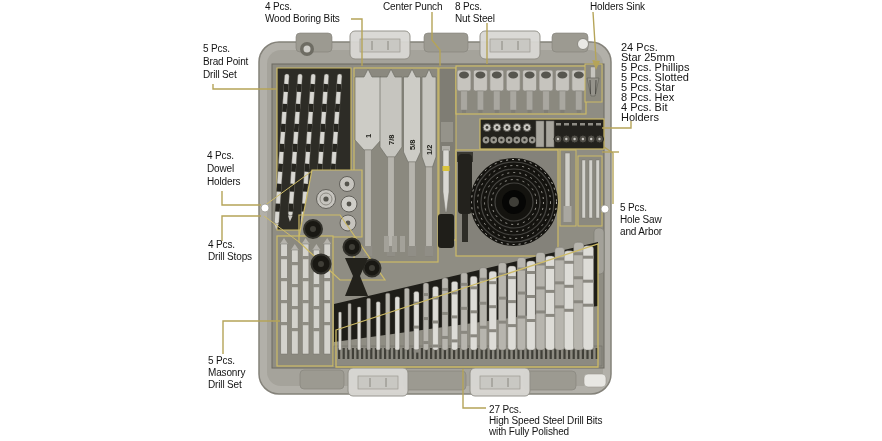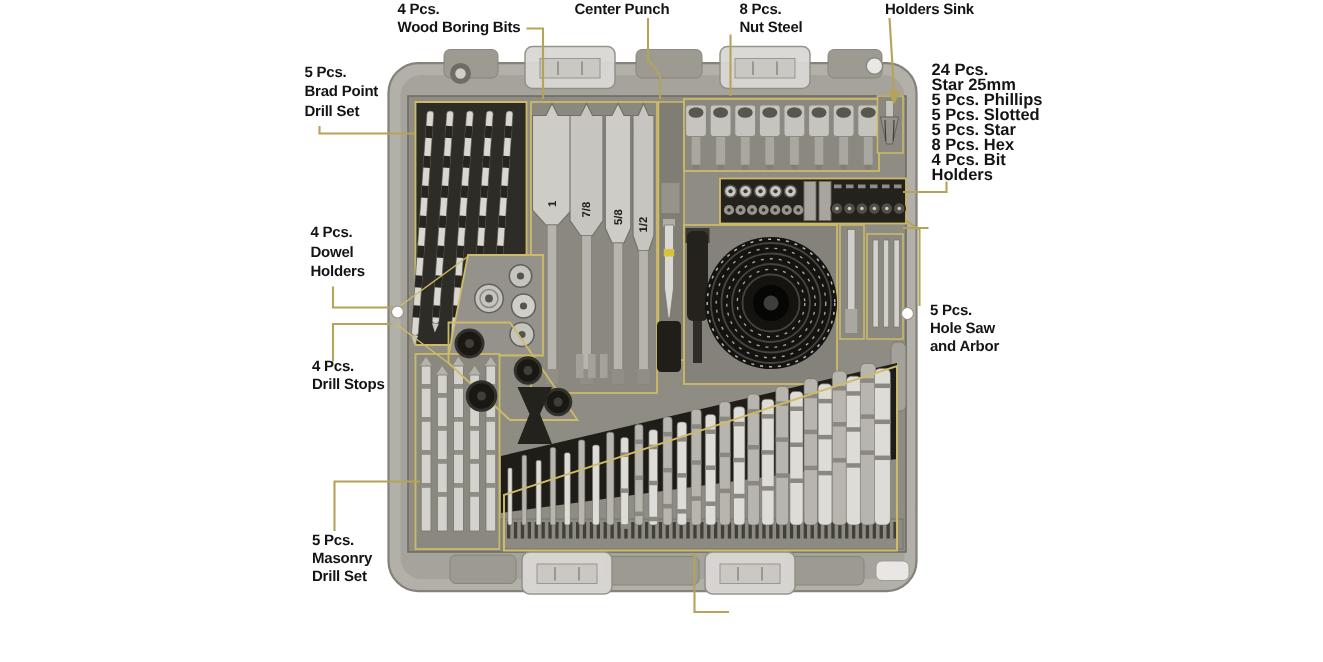--- a/index.html
+++ b/index.html
@@ -1,19 +1,19 @@
 <!DOCTYPE html>
 <html><head>
 <meta charset="utf-8">
 <style>
   html,body{margin:0;padding:0;background:#ffffff;}
   .stage{position:relative;width:882px;height:441px;background:#ffffff;overflow:hidden;
          font-family:"Liberation Sans",sans-serif;}
   .scene{position:absolute;left:0;top:0;}
-  .lb{position:absolute;font-weight:bold;color:#141414;font-size:10px;line-height:12px;
+  .lb{position:absolute;font-weight:normal;color:#141414;font-size:10px;line-height:12px;
       letter-spacing:-0.15px;white-space:nowrap;}
   .lb.lh13{line-height:13px;}
   .lb.small{font-size:11px;line-height:10px;letter-spacing:0;}
   .lb.bottom{line-height:11px;}
 </style>
 </head>
 <body>
 
 <div class="stage">
 
@@ -514,21 +514,21 @@
   <circle cx="605" cy="209" r="4" fill="#ffffff" stroke="#97958d" stroke-width="0.8"></circle>
 </svg>
 
 <div class="lb" style="left:265px;top:1px">
   <div>4 Pcs.</div>
   <div>Wood Boring Bits</div>
 </div>
 <div class="lb" style="left:383px;top:1px">
   <div>Center Punch</div>
 </div>
-<div class="lb" style="left:493px;top:1px">
+<div class="lb" style="left:455px;top:1px">
   <div>8 Pcs.</div>
   <div>Nut Steel</div>
 </div>
 <div class="lb" style="left:590px;top:1px">
   <div>Holders Sink</div>
 </div>
 <div class="lb small" style="left:621px;top:42px">
   <div>24 Pcs.</div>
   <div>Star 25mm</div>
   <div>5 Pcs. Phillips</div>
@@ -555,14 +555,19 @@
 </div>
 <div class="lb" style="left:208px;top:239px">
   <div>4 Pcs.</div>
   <div>Drill Stops</div>
 </div>
 <div class="lb" style="left:208px;top:355px">
   <div>5 Pcs.</div>
   <div>Masonry</div>
   <div>Drill Set</div>
 </div>
+<div class="lb bottom" style="left:489px;top:404px">
+  <div>27 Pcs.</div>
+  <div>High Speed Steel Drill Bits</div>
+  <div>with Fully Polished</div>
+</div>
 
 </div>
 
 </body></html>

